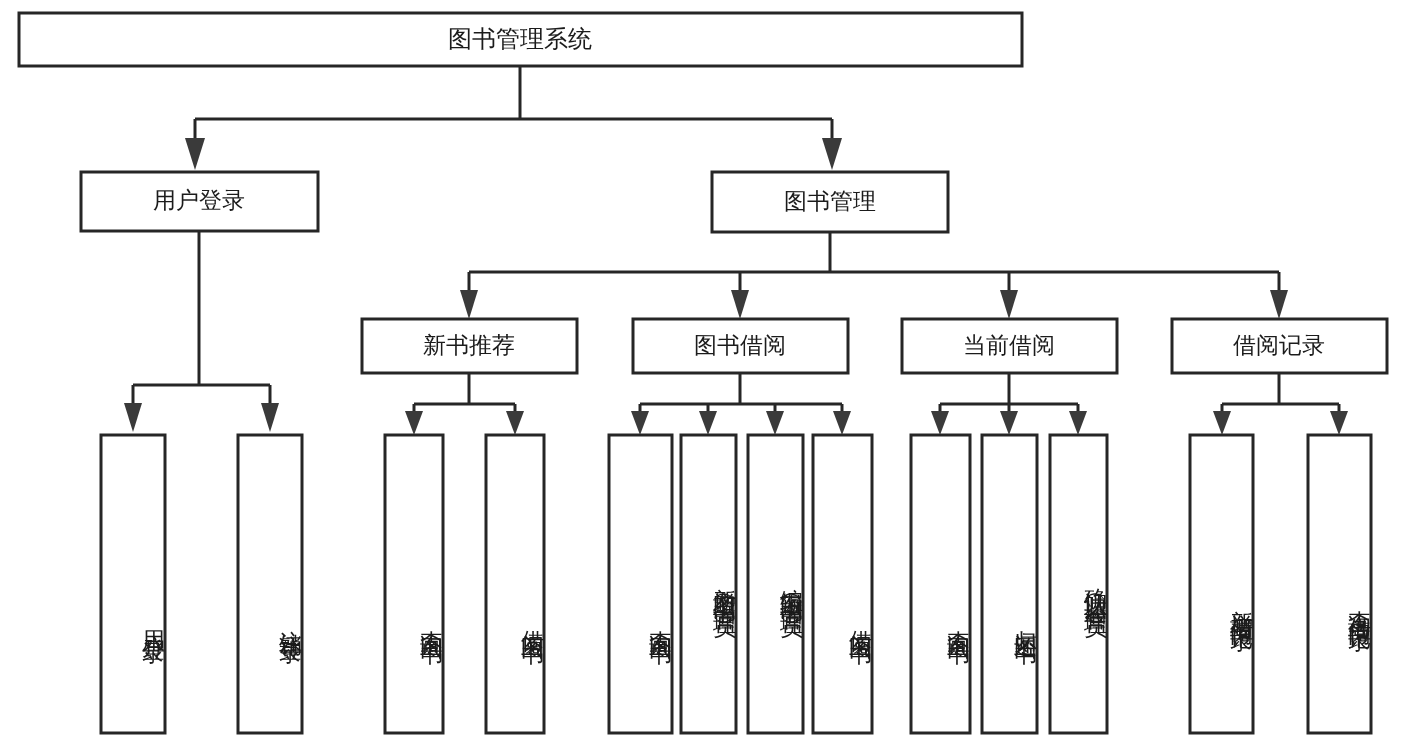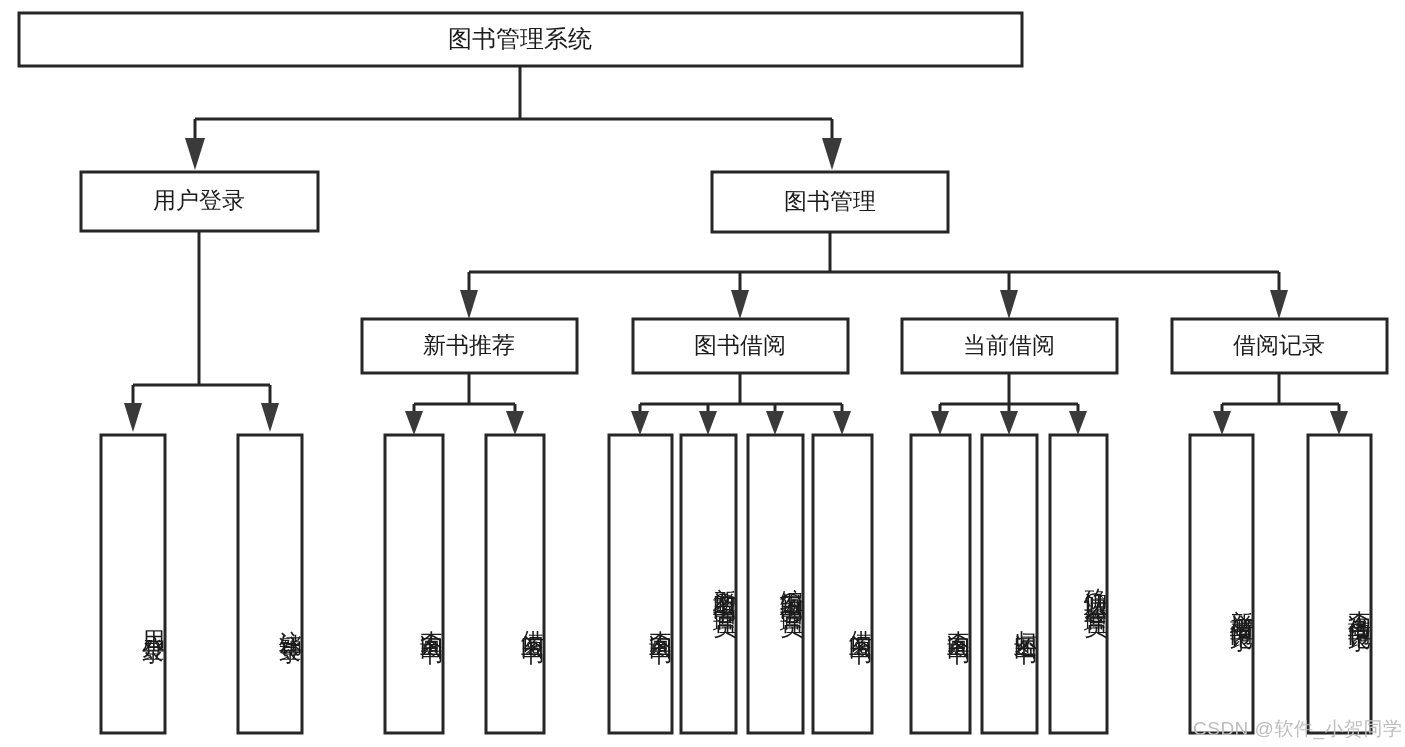--- a/index.html
+++ b/index.html
@@ -223,15 +223,14 @@
   <div class="leaf-label" style="left:748px; top:443px; width:55px; height:290px;">编辑图书（管理员）</div>
   <div class="leaf-label" style="left:813px; top:510px; width:59px; height:220px;">借阅图书</div>
 
   <div class="leaf-label" style="left:911px; top:510px; width:59px; height:220px;">查询图书</div>
   <div class="leaf-label" style="left:982px; top:510px; width:55px; height:220px;">归还图书</div>
   <div class="leaf-label" style="left:1050px; top:443px; width:57px; height:290px;">确认归还（管理员）</div>
 
   <div class="leaf-label" style="left:1190px; top:478px; width:63px; height:252px;">新增借阅记录</div>
   <div class="leaf-label" style="left:1308px; top:478px; width:63px; height:252px;">查询借阅记录</div>
 
-  <div class="watermark" style="left:1193px; top:716px;">CSDN @软件_小贺同学</div>
 
 </div>
 
 </body></html>

